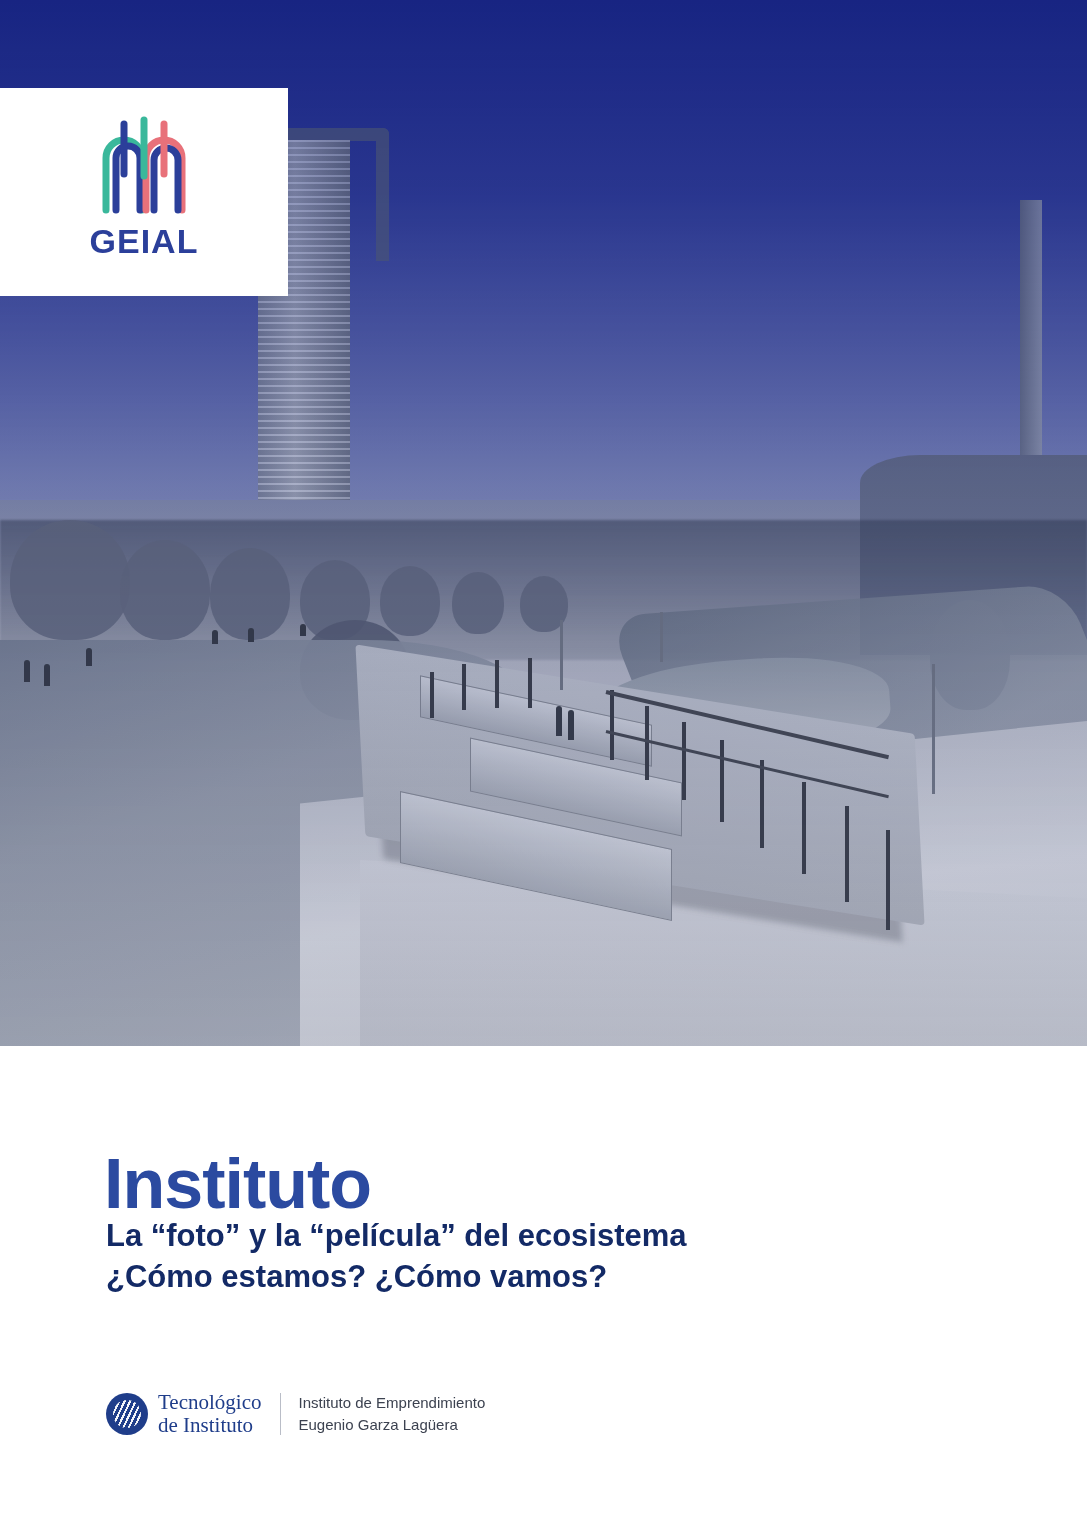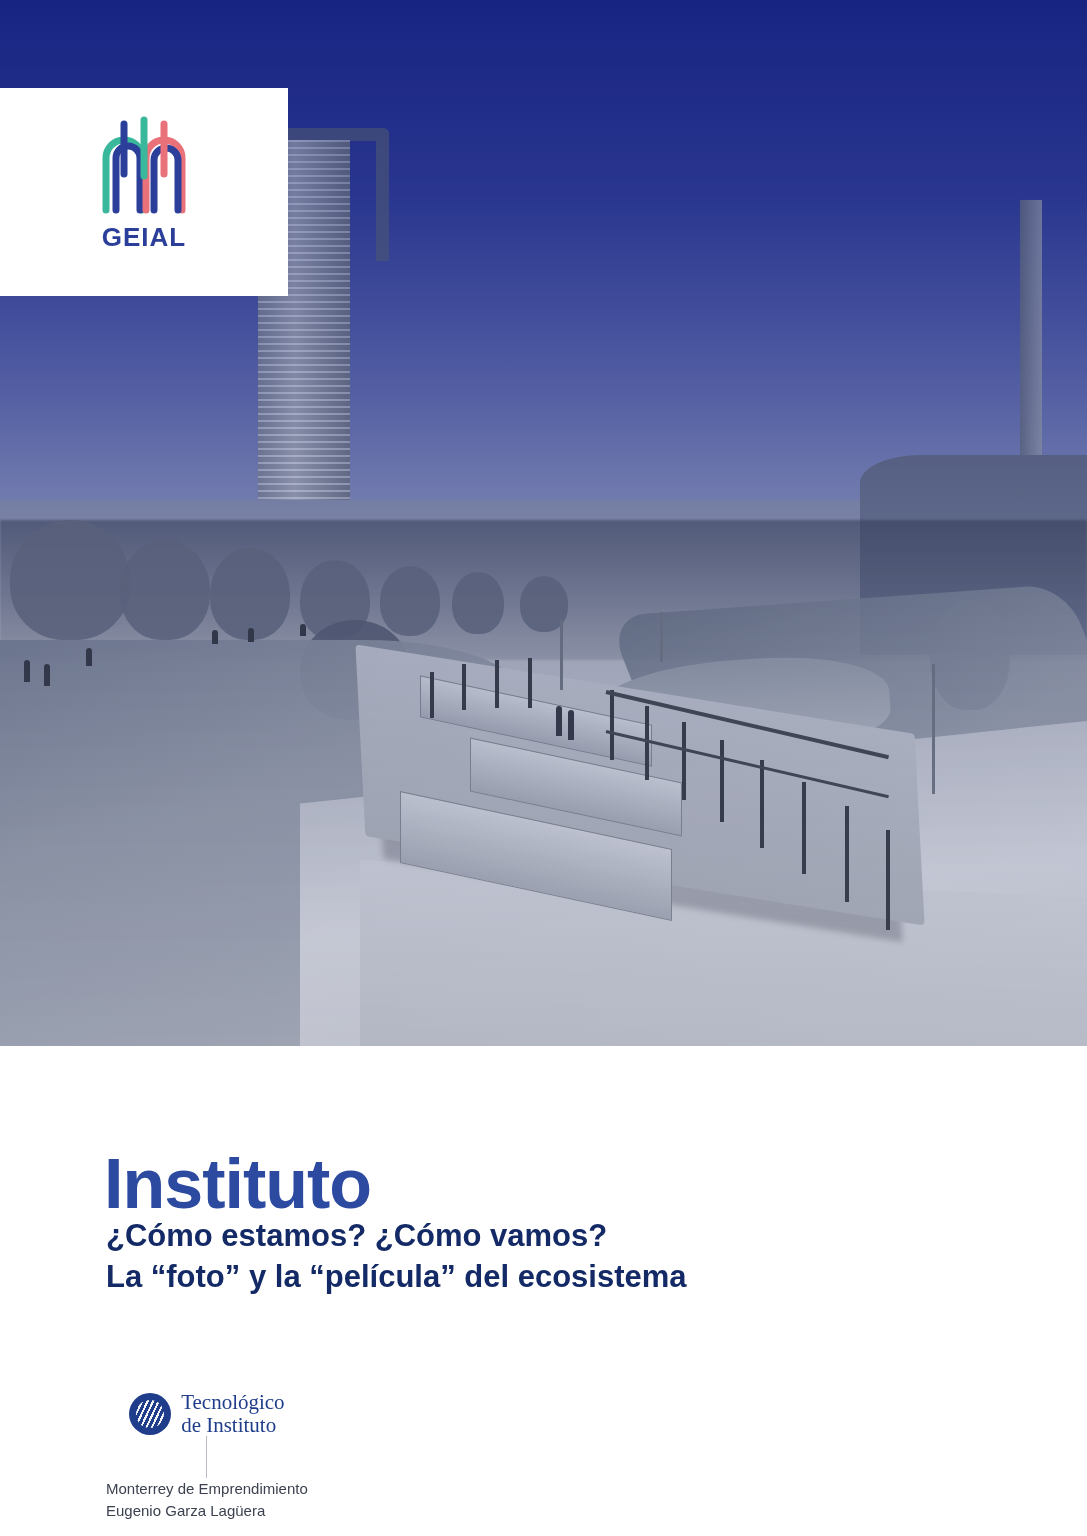--- a/index.html
+++ b/index.html
@@ -239,21 +239,21 @@
     top: 26px;
     text-align: center;
   }
   .logo-mark {
     width: 112px;
     height: 102px;
     margin: 0 auto;
   }
   .logo-text {
     margin-top: 6px;
-    font-size: 26px;
+    font-size: 34px;
     font-weight: 700;
     letter-spacing: 1px;
     color: #2b3f9a;
     font-family: "Liberation Sans", sans-serif;
   }
 
   
   .bottom {
     position: absolute;
     left: 0;
@@ -284,21 +284,20 @@
   .subtitle span { display: block; }
 
   
   .footer {
     position: absolute;
     left: 106px;
     top: 345px;
     display: flex;
     align-items: center;
     gap: 0;
-    flex-direction: column;
   }
   .tec-logo {
     display: flex;
     align-items: center;
     gap: 10px;
   }
   .tec-seal {
     width: 42px;
     height: 42px;
     border-radius: 50%;
@@ -429,31 +428,31 @@
       </div>
       <div class="logo-text">GEIAL</div>
     </div>
   </div>
 </div>
 
 <div class="bottom">
   <h1 class="title">Instituto</h1>
 
   <div class="subtitle">
+    <span>La “foto” y la “película” del ecosistema</span>
     <span>¿Cómo estamos? ¿Cómo vamos?</span>
-    <span>La “foto” y la “película” del ecosistema</span>
   </div>
 
   <div class="footer">
     <div class="tec-logo">
       <div class="tec-seal"></div>
       <div class="tec-words">
         <div>Tecnológico</div>
         <div>de Instituto</div>
       </div>
     </div>
     <div class="divider"></div>
     <div class="inst">
-      <span>Monterrey de Emprendimiento</span>
+      <span>Instituto de Emprendimiento</span>
       <span>Eugenio Garza Lagüera</span>
     </div>
   </div>
 </div>
 
 </body></html>

